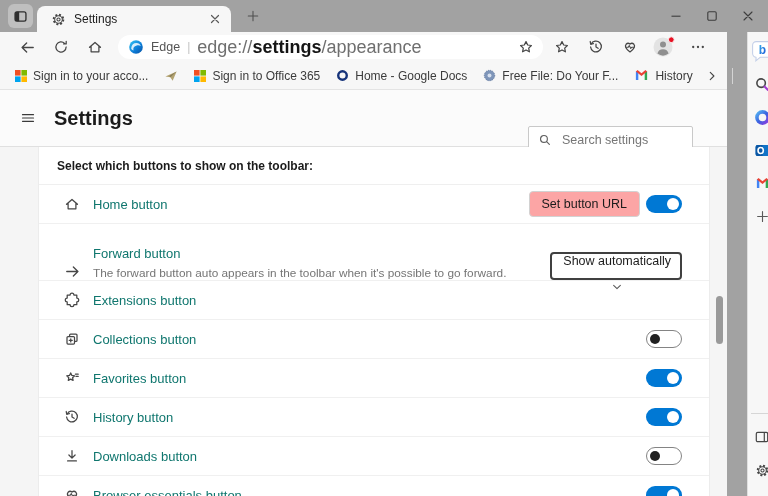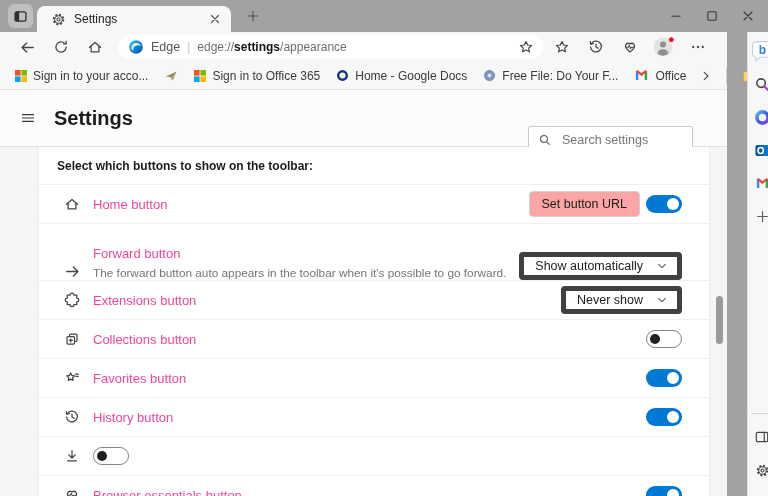--- a/index.html
+++ b/index.html
@@ -30,21 +30,21 @@
   .sb-spacer{flex:1;}
   .sb-div{width:22px;height:1px;background:#d6d6d6;margin:4px 0 9px;}
 
   
   .toolbar{height:30px;display:flex;align-items:center;padding-left:10px;flex:none;}
   .tbtn{width:34px;height:28px;display:flex;align-items:center;justify-content:center;border-radius:5px;}
   .addrbar{width:425px;height:24px;background:#fff;border-radius:12px;display:flex;align-items:center;
            gap:7px;padding:0 9px 0 10px;margin:0 2px 0 6px;}
   .addr-engine{font-size:12.5px;color:#555;}
   .addr-pipe{color:#c4c4c4;font-size:12px;}
-  .addr-url{font-size:12px;color:#6f6f6f;flex:1;white-space:nowrap;overflow:hidden;}
+  .addr-url{font-size:18px;color:#6f6f6f;flex:1;white-space:nowrap;overflow:hidden;}
   .addr-url b{color:#151515;font-weight:700;}
 
   
   .favbar{height:28px;display:flex;align-items:center;padding:0 11px 0 8px;border-bottom:1px solid #e4e4e4;flex:none;}
   #fav-items{display:flex;align-items:center;gap:2px;}
   .fav-item{display:flex;align-items:center;gap:6px;padding:3px 7px;border-radius:4px;font-size:12px;
             color:#3b3b3b;white-space:nowrap;}
   .fav-right{margin-left:auto;display:flex;align-items:center;gap:8px;}
   .fav-div{width:1px;height:16px;background:#d4d4d4;}
 
@@ -61,28 +61,28 @@
   
   .content{flex:1;background:#f5f5f5;position:relative;overflow:hidden;min-height:0;}
   .card{margin:0 17px 0 38px;background:#fff;border:1px solid #ececec;border-top:0;}
   .section{height:38px;display:flex;align-items:center;padding-left:18px;font-size:12px;font-weight:600;
            color:#1b1b1b;border-bottom:1px solid #efefef;}
   .row{height:39px;display:flex;align-items:center;border-bottom:1px solid #f0f0f0;}
   .row.has-desc{height:57px;align-items:flex-end;padding-top:9px;}
   .row .row-ic{margin:0 12px 0 24px;width:18px;display:flex;justify-content:center;}
   .row.has-desc .row-ic{margin-top:2px;}
   .row-text{flex:1;min-width:0;}
-  .row-label{font-size:13px;color:#ec4899;}
+  .row-label{font-size:13px;color:#0f766e;}
   .row-desc{font-size:11.8px;color:#757575;margin-top:5px;}
   .row-controls{display:flex;align-items:center;gap:6px;margin-right:27px;}
   .row.has-desc .row-controls{margin-top:-3px;}
   .btnc{height:26px;padding:0 12px;background:#fca5a5;border:1px solid #d2d2d2;border-radius:4px;font-size:12.5px;
         color:#1b1b1b;font-family:inherit;display:flex;align-items:center;cursor:pointer;}
-  .dropdown{height:28px;padding:0 9px 0 11px;background:#fff;border:5px solid #404040;border-radius:4px;
-            display:flex;align-items:center;gap:13px;font-size:12.5px;color:#1b1b1b;cursor:pointer;}
+  .dropdown{height:28px;padding:0 9px 0 11px;background:#fff;border:2px solid #404040;border-radius:4px;
+            display:flex;align-items:center;gap:13px;font-size:12.5px;color:#1b1b1b;cursor:pointer;flex-direction:column;}
   .toggle{position:relative;width:36px;height:18px;border-radius:10px;flex:none;cursor:pointer;}
   .toggle.on{background:#0078d4;}
   .toggle.on .knob{position:absolute;top:3px;right:3px;width:12px;height:12px;border-radius:50%;background:#fff;}
   .toggle.off{background:#fff;border:1px solid #848484;}
   .toggle.off .knob{position:absolute;top:3px;left:3px;width:10px;height:10px;border-radius:50%;background:#202020;}
   .scroll-thumb{position:absolute;right:4px;top:149px;width:7px;height:48px;border-radius:4px;background:#9a9a9a;}
 </style>
 </head>
 <body>
 
@@ -290,21 +290,21 @@
               <span>Free File: Do Your F...</span>
             </div>
             <div class="fav-item">
               <span class="ic">
                 <svg viewBox="0 0 16 16" width="15" height="15">
                   <rect x="2" y="3.6" width="2.6" height="9.2" fill="#4285f4"></rect>
                   <rect x="11.4" y="3.6" width="2.6" height="9.2" fill="#34a853"></rect>
                   <path d="M2 3.6 8 8.4l6-4.8-1.8-1.4L8 5.6 3.8 2.2z" fill="#ea4335"></path>
                 </svg>
               </span>
-              <span>Office</span>
+              <span>History</span>
             </div>
           </div>
         <div class="fav-right">
           <div class="tbtn" style="width:24px">
             <span class="ic">
                 <svg viewBox="0 0 16 16" width="14" height="14" fill="none" stroke="#464646" stroke-width="1.25" stroke-linecap="round" stroke-linejoin="round">
                   <path d="M6 3.8 10.2 8 6 12.2"></path>
                 </svg>
               </span>
           </div>
@@ -382,30 +382,20 @@
             </div>
             <div class="row">
               <span class="ic row-ic">
                 <svg viewBox="0 0 16 16" width="16" height="16" fill="none" stroke="#464646" stroke-width="1.25" stroke-linecap="round" stroke-linejoin="round">
                   <path d="M6.1 3.1a1.9 1.9 0 0 1 3.8 0H12.8V6a1.9 1.9 0 0 1 0 3.8v2.9H9.9a1.9 1.9 0 0 1-3.8 0H3.2V9.8a1.9 1.9 0 0 1 0-3.8V3.1z"></path>
                 </svg>
               </span>
               <div class="row-text">
                 <div class="row-label">Extensions button</div>
               </div>
-              <div class="row-controls">
-                <div class="dropdown">
-                  <span>Never show</span>
-                  <span class="ic">
-                    <svg viewBox="0 0 16 16" width="12" height="12" fill="none" stroke="#5a5a5a" stroke-width="1.4" stroke-linecap="round" stroke-linejoin="round">
-                      <path d="M3.5 5.8 8 10.3l4.5-4.5"></path>
-                    </svg>
-                  </span>
-                </div>
-              </div>
             </div>
             <div class="row">
               <span class="ic row-ic">
                 <svg viewBox="0 0 16 16" width="16" height="16" fill="none" stroke="#464646" stroke-width="1.25" stroke-linecap="round" stroke-linejoin="round">
                   <path d="M5.6 4.9V4a1 1 0 0 1 1-1H12a1 1 0 0 1 1 1v5.4a1 1 0 0 1-1 1h-.9"></path>
                   <rect x="3" y="5.6" width="7.5" height="7.5" rx="1"></rect>
                   <path d="M6.75 7.8v3.1M5.2 9.35h3.1"></path>
                 </svg>
               </span>
               <div class="row-text">
@@ -449,20 +439,23 @@
                   <div class="knob"></div>
                 </div>
               </div>
             </div>
             <div class="row">
               <span class="ic row-ic">
                 <svg viewBox="0 0 16 16" width="16" height="16" fill="none" stroke="#464646" stroke-width="1.25" stroke-linecap="round" stroke-linejoin="round">
                   <path d="M8 2.7v7.2M4.9 7 8 10.1 11.1 7M3.6 12.9h8.8"></path>
                 </svg>
               </span>
+              <div class="row-text">
+                <div class="row-label">Downloads button</div>
+              </div>
               <div class="row-controls">
                 <div class="toggle off">
                   <div class="knob"></div>
                 </div>
               </div>
             </div>
             <div class="row">
               <span class="ic row-ic">
                 <svg viewBox="0 0 16 16" width="16" height="16" fill="none" stroke="#464646" stroke-width="1.25" stroke-linecap="round" stroke-linejoin="round">
                   <path d="M8 12.9C3.4 9.7 2.6 7 4.1 5.3a2.8 2.8 0 0 1 3.9-.2A2.8 2.8 0 0 1 11.9 5.3c1.5 1.7.7 4.4-3.9 7.6z"></path>

